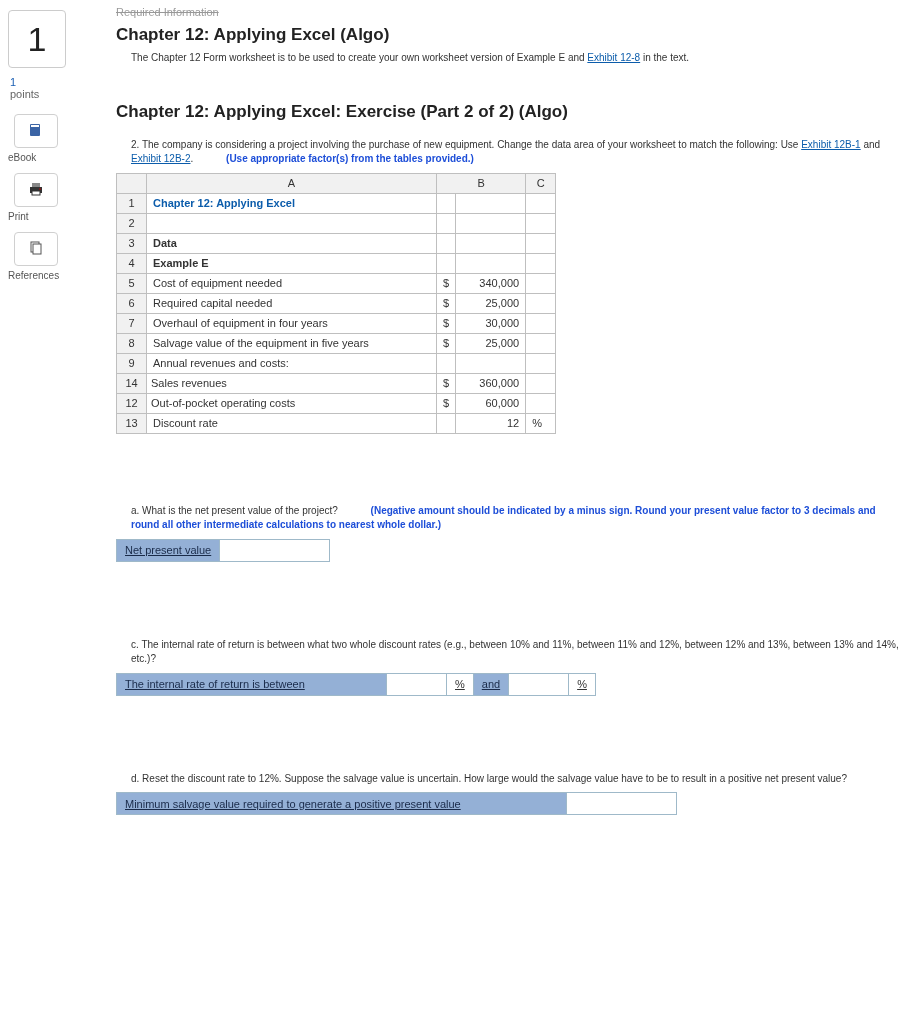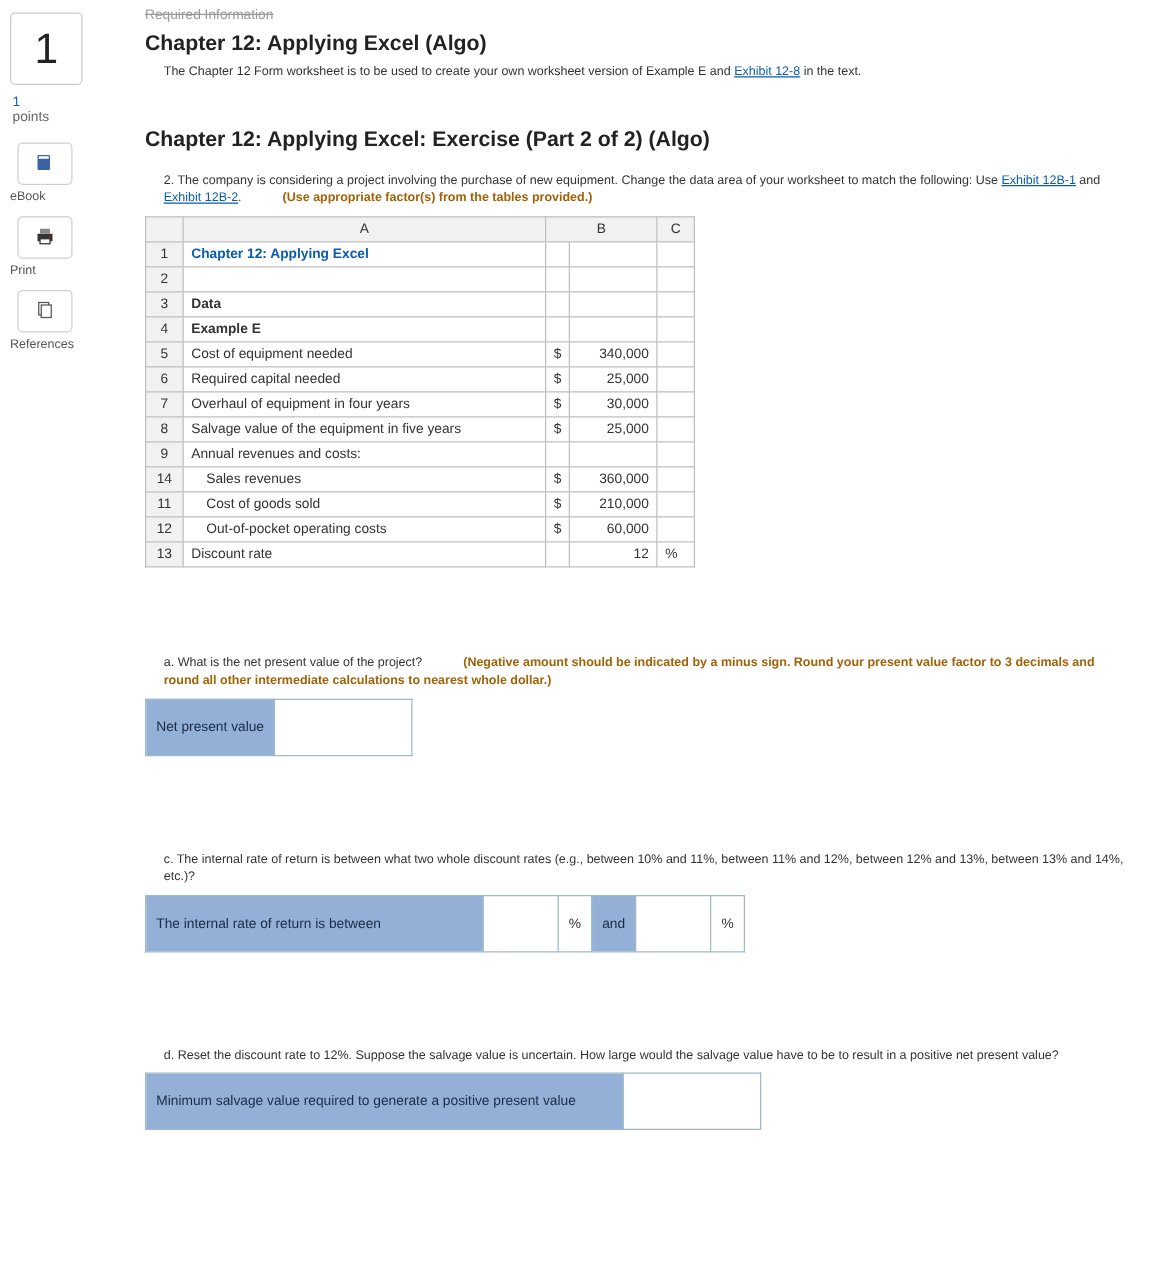--- a/index.html
+++ b/index.html
@@ -9,34 +9,34 @@
 .qnum-box { border: 1px solid #ccc; border-radius: 4px; width: 58px; height: 58px; display: flex; align-items: center; justify-content: center; font-size: 34px; font-weight: 300; color: #222; margin-bottom: 8px; }
 .points-row { margin: 6px 0 14px 2px; font-size: 11px; color: #666; }
 .points-num { color: #1a5eb3; }
 .tool-btn { border: 1px solid #d0d0d0; border-radius: 4px; width: 44px; height: 34px; display: flex; align-items: center; justify-content: center; margin: 0 0 4px 6px; font-size: 14px; cursor: pointer; background: #fff; }
 .tool-label { font-size: 10px; color: #555; text-align: left; width: 56px; margin: 0 0 10px 0; }
 .main { flex: 1; padding: 6px 16px 40px 6px; }
 .req-label { font-size: 11px; color: #333; margin-bottom: 7px; text-decoration: line-through; opacity: .5; }
 .section-title { font-size: 17px; font-weight: bold; color: #222; margin: 6px 0 6px 0; }
 .body-text { font-size: 10px; color: #333; line-height: 1.45; margin-bottom: 6px; margin-left: 15px; }
 .link { color: #0b5cab; text-decoration: underline; cursor: pointer; }
-.red-bold { color: #a16207; font-weight: bold; padding-left: 30px; }
+.red-bold { color: #1d4ed8; font-weight: bold; padding-left: 30px; }
 .hrgap { height: 24px; }
 .spreadsheet { border-collapse: collapse; margin: 6px 0 10px 0; font-size: 11px; }
 .spreadsheet th, .spreadsheet td { border: 1px solid #bfbfbf; padding: 3px 6px; height: 20px; background: #fff; }
 .spreadsheet th { background: #f1f1f1; font-weight: normal; text-align: center; }
 .spreadsheet .rownum { background: #f1f1f1; text-align: center; width: 30px; }
 .spreadsheet .colA { width: 290px; }
 .spreadsheet .colB { width: 70px; text-align: right; }
 .spreadsheet .colBcur { width: 18px; text-align: left; }
 .spreadsheet .colC { width: 30px; }
-.spreadsheet .indent { padding-left: 18px; }
+.spreadsheet .indent { padding-left: 4px; }
 .spreadsheet .hdr-cell { color: #0b5cab; font-weight: bold; }
 .ans-table { border-collapse: collapse; margin: 6px 0 16px 0; font-size: 11px; }
-.ans-table td { border: 1px solid #9fb9c9; padding: 16px 8px; height: 22px; }
+.ans-table td { border: 1px solid #9fb9c9; padding: 4px 8px; height: 22px; text-decoration: underline; }
 .ans-label { background: #94b0d6; color: #1a2b4a; }
 .ans-input { width: 110px; border: 1px dashed #6fa0d8; background: #fff; }
 .ans-small { width: 60px; border: 1px dashed #6fa0d8; background: #fff; }
 .bigspace { height: 60px; }
 </style>
 </head>
 <body>
 
 <div class="page">
   <div class="sidebar">
@@ -165,27 +165,20 @@
             <td class="colC"></td>
           </tr>
           <tr>
             <td class="rownum">14</td>
             <td class="colA indent">Sales revenues</td>
             <td class="colBcur">$</td>
             <td class="colB">360,000</td>
             <td class="colC"></td>
           </tr>
           <tr>
-            <td class="rownum">11</td>
-            <td class="colA indent">Cost of goods sold</td>
-            <td class="colBcur">$</td>
-            <td class="colB">210,000</td>
-            <td class="colC"></td>
-          </tr>
-          <tr>
             <td class="rownum">12</td>
             <td class="colA indent">Out-of-pocket operating costs</td>
             <td class="colBcur">$</td>
             <td class="colB">60,000</td>
             <td class="colC"></td>
           </tr>
           <tr>
             <td class="rownum">13</td>
             <td class="colA">Discount rate</td>
             <td class="colBcur"></td>
@@ -224,19 +217,19 @@
       </tr>
     </tbody>
       </table>
 
     <div class="bigspace"></div>
 
     <p class="body-text">d. Reset the discount rate to 12%. Suppose the salvage value is uncertain. How large would the salvage value have to be to result in a positive net present value?</p>
     <table class="ans-table">
       <tbody>
           <tr>
-        <td class="ans-label" style="width:382px">Minimum salvage value required to generate a positive present value</td>
+        <td class="ans-label" style="width:450px">Minimum salvage value required to generate a positive present value</td>
         <td class="ans-input"></td>
       </tr>
     </tbody>
       </table>
   </div>
 </div>
 
 </body></html>

